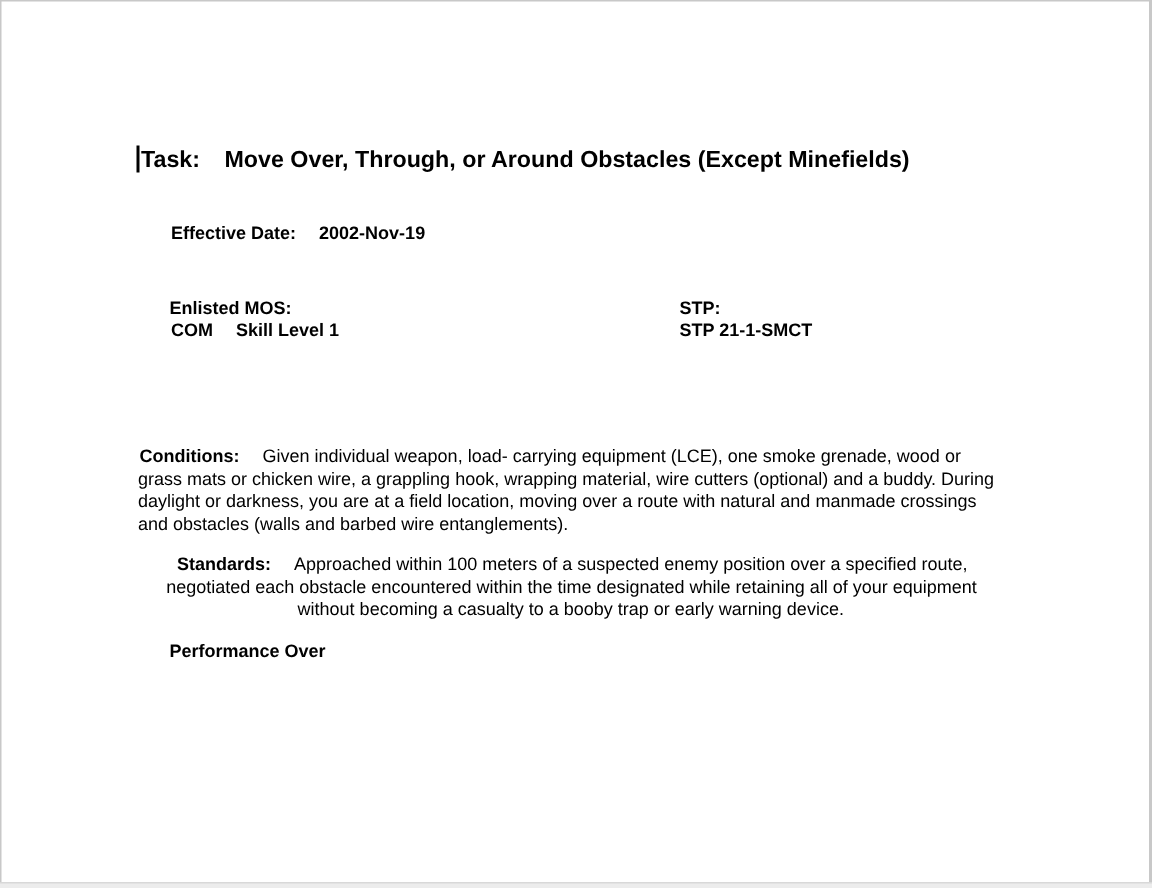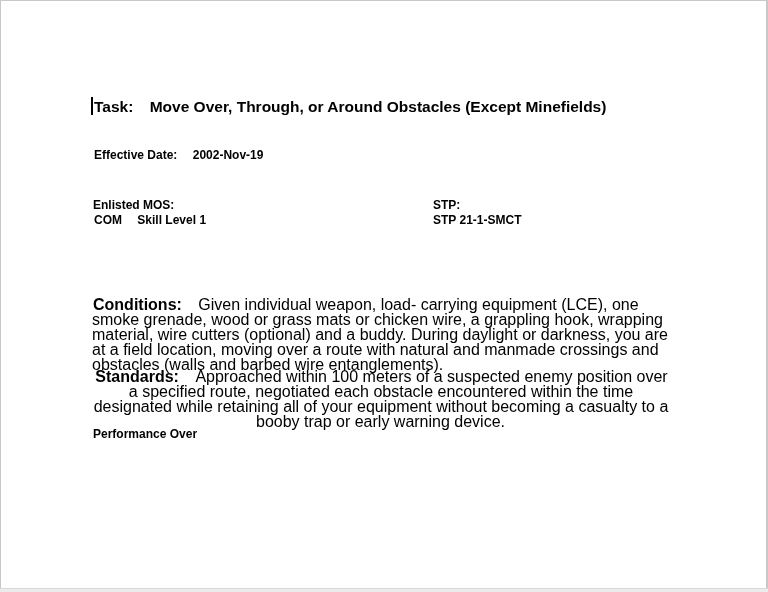--- a/index.html
+++ b/index.html
@@ -44,26 +44,27 @@
     .cursor {
       position: absolute;
       left: 90px; top: 96px;
       width: 1px; height: 18px;
       background: #000;
     }
     .label-bold { font-weight: bold; }
     .small-bold {
       font-size: 12px;
       font-weight: bold;
+      margin-left: 20px;
     }
     .para {
       position: absolute;
       left: 90px;
       width: 580px;
-      font-size: 16px;
+      font-size: 12px;
       line-height: 15px;
       white-space: normal;
     }
     .gap { display: inline-block; width: 10px; }
     .step-num { display: inline-block; width: 22px; }
   </style>
 </head>
 <body>
 
 <div class="viewport">

